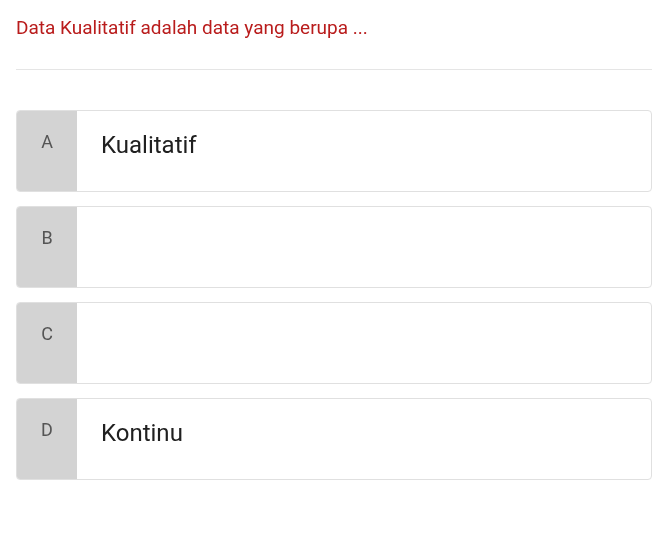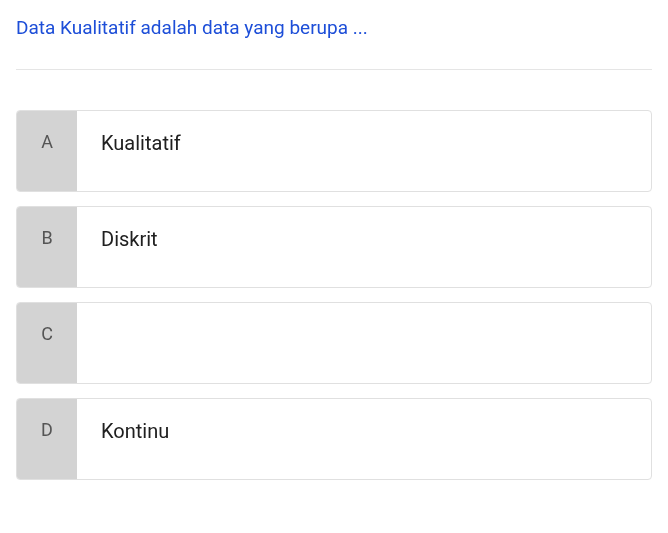--- a/index.html
+++ b/index.html
@@ -9,21 +9,21 @@
     }
     body {
       font-family: -apple-system, BlinkMacSystemFont, 'Segoe UI', Roboto, Helvetica, Arial, sans-serif;
       background: #ffffff;
       width: 668px;
       height: 533px;
       padding: 16px;
     }
     .question-text {
       font-size: 19px;
-      color: #1d4ed8;
+      color: #b91c1c;
       font-weight: 400;
       margin-bottom: 30px;
     }
     .divider {
       border: none;
       border-top: 1px solid #e5e5e5;
       margin-bottom: 40px;
     }
     .options-container {
       display: flex;
@@ -48,39 +48,38 @@
       padding-top: 20px;
       font-size: 18px;
       color: #555555;
       flex-shrink: 0;
     }
     .option-text {
       flex: 1;
       display: flex;
       align-items: flex-start;
       padding: 20px 24px;
-      font-size: 20px;
+      font-size: 24px;
       color: #202020;
     }
   </style>
 </head>
 <body>
 
 <div class="question-text">Data Kualitatif adalah data yang berupa ...</div>
 
 <hr class="divider">
 
 <div class="options-container">
   <div class="option">
     <div class="option-letter">A</div>
     <div class="option-text">Kualitatif</div>
   </div>
   <div class="option">
     <div class="option-letter">B</div>
-    <div class="option-text">Diskrit</div>
   </div>
   <div class="option">
     <div class="option-letter">C</div>
   </div>
   <div class="option">
     <div class="option-letter">D</div>
     <div class="option-text">Kontinu</div>
   </div>
 </div>
 

